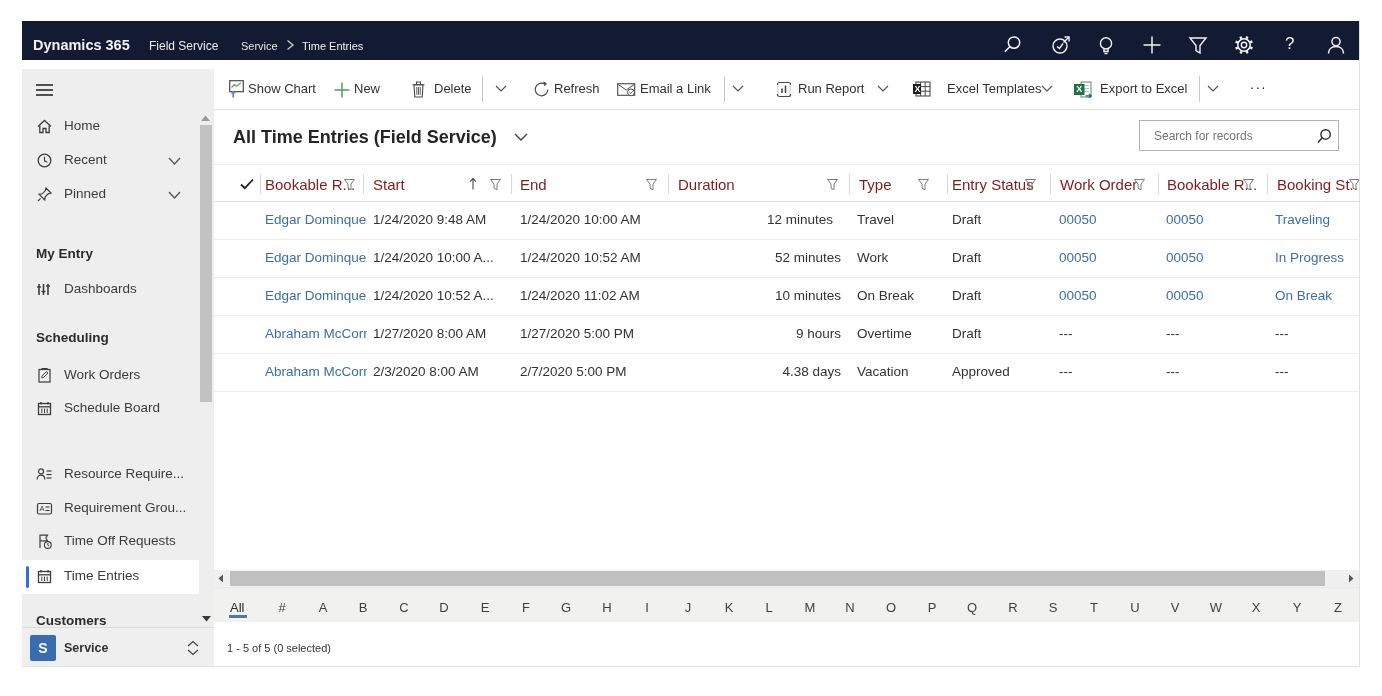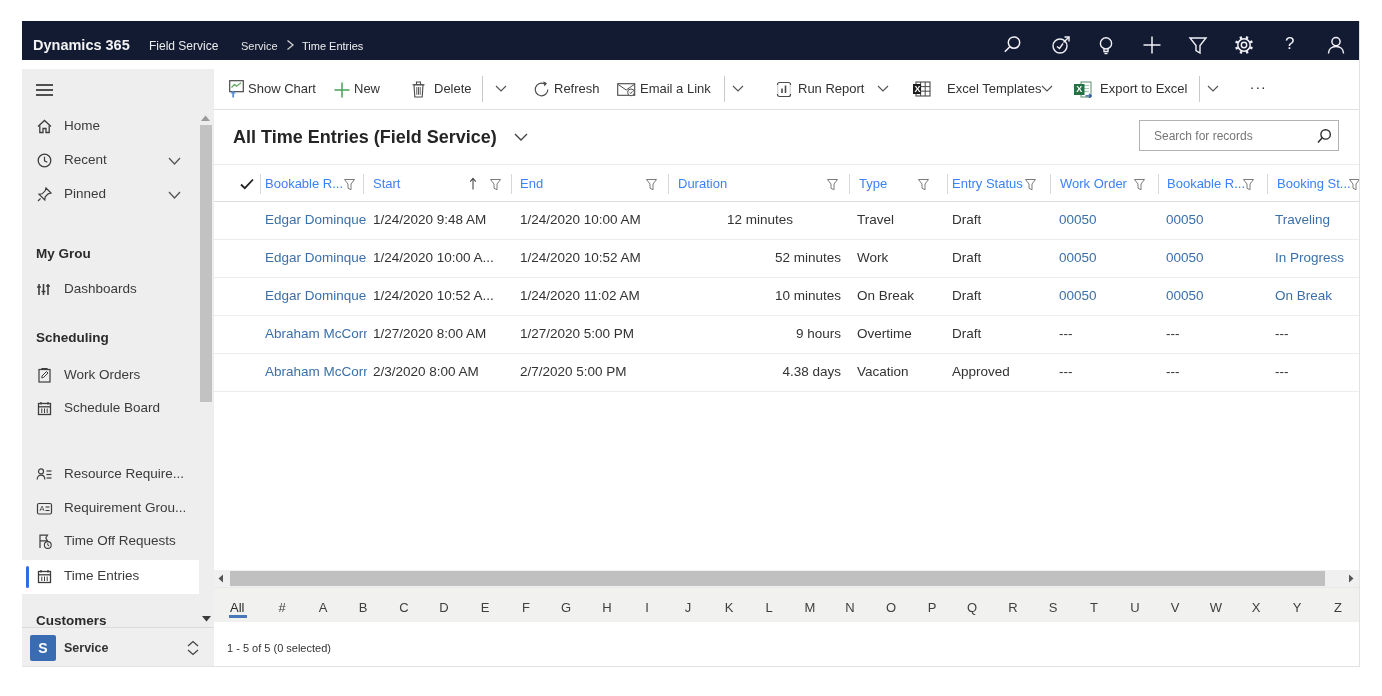--- a/index.html
+++ b/index.html
@@ -122,21 +122,21 @@
             <line x1="4.6" y1="12.4" x2="2" y2="15" stroke="#3d3d3d" stroke-width="1.2"></line>
           </svg>
         </div>
 <div class="abs" style="left:42px;top:8px;white-space:nowrap;">Pinned</div>
 <div class="abs" style="left:146px;top:13px;">
           <svg width="13" height="8" viewBox="0 0 13 8" fill="none">
             <path d="M1 1 L6.5 7 L12 1" stroke="#555" stroke-width="1.3"></path>
           </svg>
         </div>
 </div>
-<div class="navhead" style="top:177px;">My Grou</div>
+<div class="navhead" style="top:177px;">My Entry</div>
 <div class="navitem" style="top:204px;">
 <div class="abs" style="left:14px;top:8px;width:17px;height:17px;">
           <svg width="17" height="17" viewBox="0 0 17 17" fill="none">
             <line x1="3" y1="3" x2="3" y2="14" stroke="#3d3d3d" stroke-width="1.6"></line>
             <line x1="7.5" y1="3" x2="7.5" y2="14" stroke="#3d3d3d" stroke-width="1.6"></line>
             <line x1="12" y1="3" x2="12" y2="14" stroke="#3d3d3d" stroke-width="1.6"></line>
             <line x1="1" y1="6" x2="5" y2="6" stroke="#3d3d3d" stroke-width="1.4"></line>
             <line x1="5.5" y1="10.5" x2="9.5" y2="10.5" stroke="#3d3d3d" stroke-width="1.4"></line>
             <line x1="10" y1="5" x2="14" y2="5" stroke="#3d3d3d" stroke-width="1.4"></line>
           </svg>
@@ -372,21 +372,21 @@
       </div>
 <div class="abs" style="left:925px;top:51px;width:200px;height:31px;border:1px solid #b3b3b3;background:#fff;">
 <div class="abs" style="left:14px;top:8px;font-size:12px;color:#767676;">Search for records</div>
 <div class="abs" style="left:176px;top:7px;">
           <svg width="16" height="16" viewBox="0 0 16 16" fill="none">
             <circle cx="9.6" cy="6.4" r="4.7" stroke="#2e2e2e" stroke-width="1.4"></circle>
             <line x1="6" y1="10" x2="2" y2="14.5" stroke="#2e2e2e" stroke-width="1.5"></line>
           </svg>
         </div>
 </div>
-<div class="abs" style="left:0;top:95px;width:1146px;height:38px;border-top:1px solid #ececec;border-bottom:1px solid #dedede;font-size:13px;color:#3b82f6;background:#fff;">
+<div class="abs" style="left:0;top:95px;width:1146px;height:38px;border-top:1px solid #ececec;border-bottom:1px solid #dedede;font-size:15px;color:#7f1d1d;background:#fff;">
 <div class="abs" style="left:26px;top:13px;">
           <svg width="14" height="12" viewBox="0 0 14 12" fill="none">
             <path d="M1 6.5 L4.8 10.2 L13 1.5" stroke="#222" stroke-width="1.8"></path>
           </svg>
         </div>
 <div class="gdiv" style="left:46px;"></div>
 <div class="gdiv" style="left:149px;"></div>
 <div class="gdiv" style="left:297px;"></div>
 <div class="gdiv" style="left:454px;"></div>
 <div class="gdiv" style="left:635px;"></div>
@@ -451,21 +451,21 @@
 <div class="abs" style="left:254px;top:12px;">
           <svg width="10" height="13" viewBox="0 0 10 13" fill="none">
             <path d="M5 12.5 V1.5 M2.2 4.6 L5 1.4 L7.8 4.6" stroke="#4a4a4a" stroke-width="1.1"></path>
           </svg>
         </div>
 </div>
 <div class="row" style="top:133px;">
 <div class="c lk" style="left:51px;width:102px;">Edgar Dominquez</div>
 <div class="c" style="left:159px;width:136px;">1/24/2020 9:48 AM</div>
 <div class="c" style="left:306px;width:145px;">1/24/2020 10:00 AM</div>
-<div class="c" style="left:460px;width:172px;text-align:center;">12 minutes</div>
+<div class="c" style="left:447px;width:172px;text-align:right;">12 minutes</div>
 <div class="c" style="left:643px;width:88px;">Travel</div>
 <div class="c" style="left:738px;width:104px;">Draft</div>
 <div class="c lk" style="left:845px;width:104px;">00050</div>
 <div class="c lk" style="left:952px;width:104px;">00050</div>
 <div class="c lk" style="left:1061px;width:85px;">Traveling</div>
 </div>
 <div class="row" style="top:171px;">
 <div class="c lk" style="left:51px;width:102px;">Edgar Dominquez</div>
 <div class="c" style="left:159px;width:136px;">1/24/2020 10:00 A...</div>
 <div class="c" style="left:306px;width:145px;">1/24/2020 10:52 AM</div>

